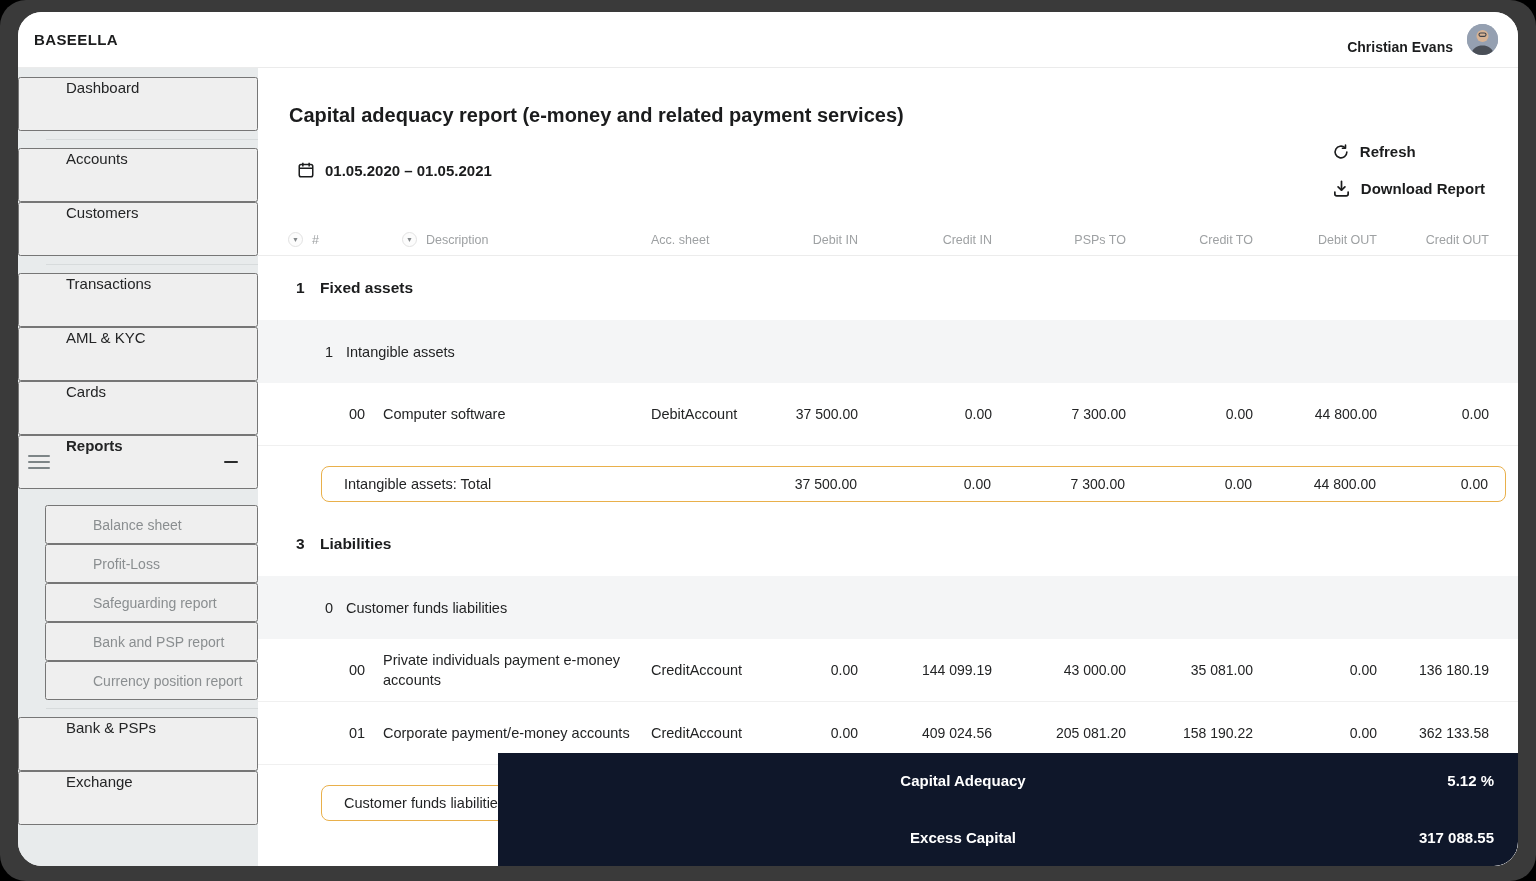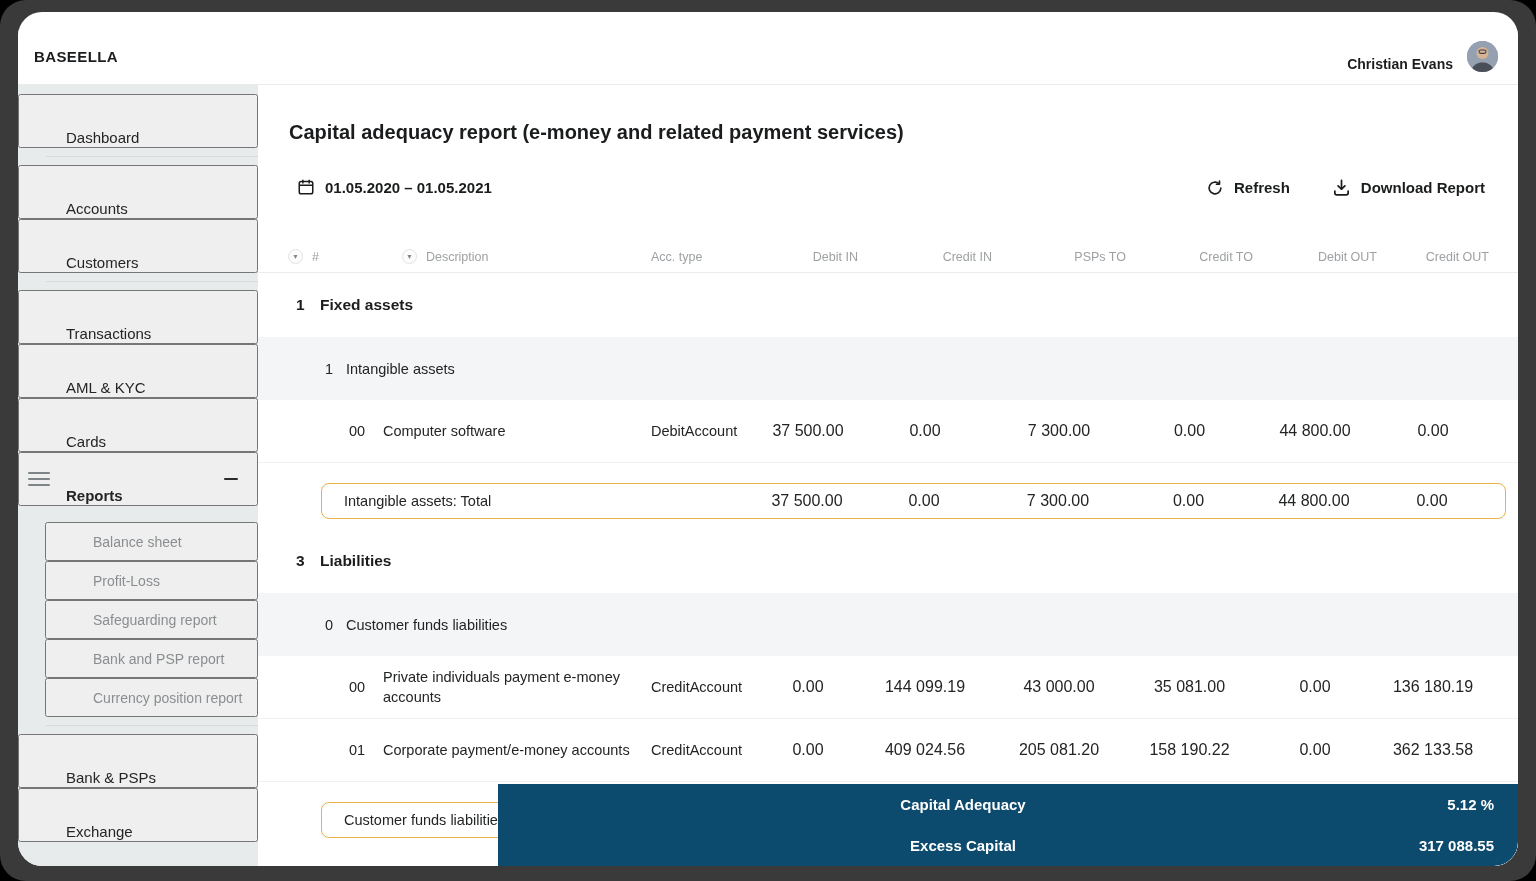--- a/index.html
+++ b/index.html
@@ -6,33 +6,33 @@
   html,body { width:1536px; height:881px; background:#000; overflow:hidden;
               font-family:"Liberation Sans", sans-serif; }
   .frame { position:absolute; inset:0; background:#3a3a3a; border-radius:26px; }
   .window { position:absolute; left:18px; right:18px; top:12px; bottom:15px;
             background:#fff; border-radius:24px; overflow:hidden;
             display:flex; flex-direction:column; }
 
   
   .topbar { height:56px; flex:0 0 56px; display:flex; align-items:center;
             justify-content:space-between; padding:0 20px 0 16px;
-            border-bottom:1px solid #ebebeb; background:#fff; z-index:5;margin-top:17px; }
+            border-bottom:1px solid #ebebeb; background:#fff; z-index:5; }
   .logo { font-size:15px; font-weight:800; letter-spacing:.4px; color:#1c1d1e; }
   .userbox { display:flex; align-items:flex-end; gap:14px; cursor:pointer; }
   .username { font-size:14px; font-weight:700; color:#1c1d1e; }
   .avatar { width:31px; height:31px; border-radius:50%; background:#95a0b1; overflow:hidden; }
 
   
   .shell { flex:1; display:flex; min-height:0; position:relative; }
 
   
   .sidebar { width:240px; flex:0 0 240px; background:#e8ebec; position:relative;
              padding-top:9px; overflow:hidden; }
-  .side-item { position:relative; height:54px; display:flex; align-items:flex-end;
+  .side-item { position:relative; height:54px; display:flex; align-items:flex-start;
                padding-left:46px; font-size:15px; color:#242526; cursor:pointer; width:100%; }
   .side-item.bold { font-weight:700; }
   .side-divider { border-top:1px solid #d7dbdc; margin:8px 0 8px 28px; }
   .side-sublist { padding:16px 0 0 0;margin-left:27px; }
   .side-sub { position:relative; height:39px; display:flex; align-items:center;
               padding-left:46px; font-size:14px; color:#8a8e90; cursor:pointer; width:100%; }
   .side-sub.active { color:#f2690c; font-weight:700; }
   .side-sub.active::after { content:""; position:absolute; right:0; top:50%;
               transform:translateY(-50%); width:4px; height:42px; background:#f2690c; }
   .burger { position:absolute; left:8px; top:50%; transform:translateY(-50%);
@@ -42,21 +42,21 @@
             width:14px; height:2px; background:#2a2b2c; border-radius:1px; }
 
   
   .content { flex:1; position:relative; background:#fff; overflow:hidden; }
   .page-title { margin:36px 0 0 31px; font-size:20px; font-weight:700; color:#1b1c1d; }
 
   .toolbar { margin-top:29px; height:28px; display:flex; align-items:center;
              padding:0 33px 0 39px; }
   .daterange { display:flex; align-items:center; gap:10px; cursor:pointer; }
   .daterange .txt { font-size:15px; font-weight:700; color:#1b1c1d; }
-  .toolbar-right { margin-left:auto; display:flex; align-items:flex-end; gap:42px; }
+  .toolbar-right { margin-left:auto; display:flex; align-items:flex-start; gap:18px;flex-direction:column; }
   .tool-btn { display:flex; align-items:center; gap:10px; cursor:pointer;
               background:none; border:none; font-family:inherit;
               font-size:15px; font-weight:600; color:#1b1c1d; }
 
   
   .trow { display:grid;
           grid-template-columns:360px 110px 100px 134px 134px 127px 124px 112px;
           padding:0 29px 0 30px; align-items:center; }
   .thead { margin-top:40px; height:32px; border-bottom:1px solid #ececec;
            font-size:12.5px; color:#9ea1a3; }
@@ -71,30 +71,30 @@
 
   .row-group { height:64px; font-size:15.5px; font-weight:700; color:#1b1c1d; }
   .row-subgroup { height:63px; background:#f4f5f6; font-size:14.5px; color:#232425; }
   .row-account { height:63px; font-size:14.5px; color:#232425;
                  border-bottom:1px solid #f0f0f0; }
   .desc-cell { display:flex; align-items:center; line-height:20px; }
   .lv1 { padding-left:8px; }  .lv1 .rnum { width:24px; flex:0 0 24px; }
   .lv2 { padding-left:37px; } .lv2 .rnum { width:21px; flex:0 0 21px; }
   .lv3 { padding-left:61px; } .lv3 .rnum { width:34px; flex:0 0 34px; }
   .acc-cell { padding-left:3px; font-size:14.5px; }
-  .val { text-align:center; font-size:16px; color:#232425; }
+  .val { text-align:right; font-size:14px; color:#232425; }
 
   .total-row { margin:20px 12px 10px 63px; height:36px; border:1.5px solid #e9b04b;
                border-radius:8px; background:#fff; display:grid; align-items:center;
                grid-template-columns:1fr 110px 100px 134px 134px 127px 124px 112px;
                padding:0 17px 0 22px; font-size:14.5px; color:#232425; }
 
   
-  .banner { position:absolute; left:240px; right:0; bottom:0; height:82px;
-            background:#0c4a6e; border-radius:0 0 24px 0; z-index:4;
+  .banner { position:absolute; left:240px; right:0; bottom:0; height:113px;
+            background:#0f172a; border-radius:0 0 24px 0; z-index:4;
             display:flex; flex-direction:column; }
   .banner-row { flex:1; position:relative; }
   .banner-row .blbl { position:absolute; left:465px; transform:translateX(-50%);
             top:50%; margin-top:-9px; font-size:15px; font-weight:700; color:#fff; }
   .banner-row .bval { position:absolute; right:24px; top:50%; margin-top:-9px;
             font-size:15px; font-weight:700; color:#fff; }
 </style>
 </head>
 <body>
 
@@ -204,21 +204,21 @@
           </div>
         </div>
 
         <div class="trow thead">
           <div class="hcell-num">
             <span class="circle-ic">▼</span>
             <span class="lbl">#</span>
             <span class="circle-ic gap2">▼</span>
             <span class="lbl">Description</span>
           </div>
-          <div class="acc-h">Acc. type</div>
+          <div class="acc-h">Acc. sheet</div>
           <div class="num-h">Debit IN</div>
           <div class="num-h">Credit IN</div>
           <div class="num-h">PSPs TO</div>
           <div class="num-h">Credit TO</div>
           <div class="num-h">Debit OUT</div>
           <div class="num-h">Credit OUT</div>
         </div>
 
         <div id="table-body">
             <div class="trow row-group">

